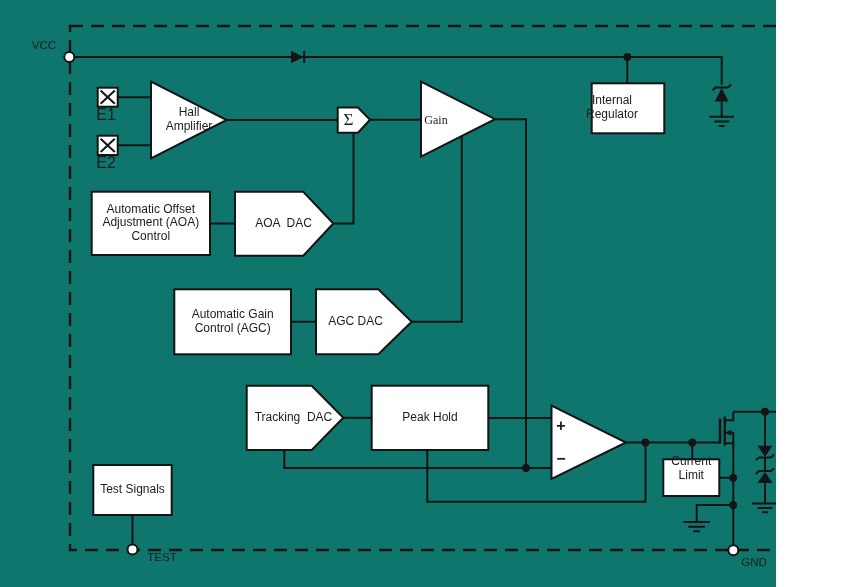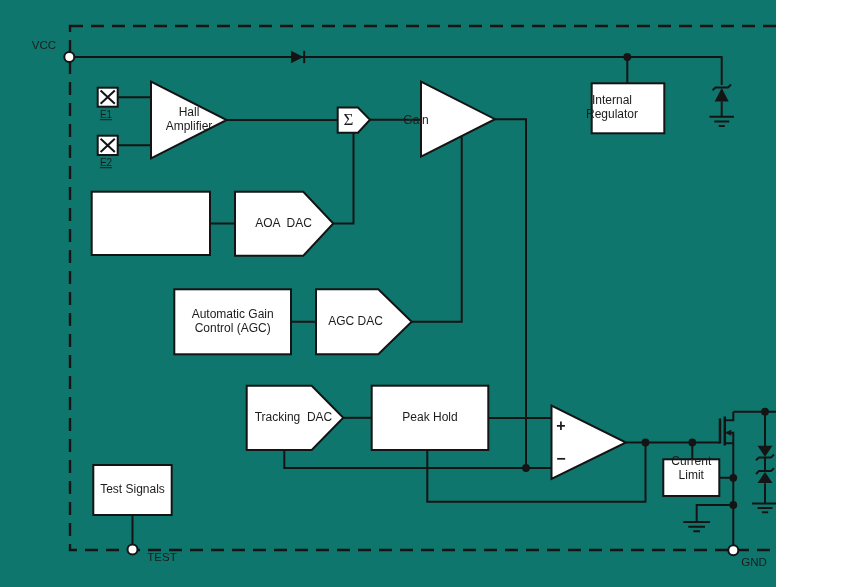--- a/index.html
+++ b/index.html
@@ -9,21 +9,21 @@
   .w{fill:none;stroke:#141414;stroke-width:2;}
   .thick{stroke-width:2.5;}
   .shape{fill:#ffffff;stroke:#141414;stroke-width:2;}
   .dash{fill:none;stroke:#141414;stroke-width:2.4;stroke-dasharray:13 8;}
   .dot{fill:#141414;stroke:none;}
   .pin{fill:#ffffff;stroke:#141414;stroke-width:2;}
   .solid{fill:#141414;stroke:none;}
   .lbl{position:absolute;transform:translate(-50%,-50%);white-space:pre;text-align:center;
        color:#1c1c1c;font-size:12px;line-height:1.16;}
   .sm{font-size:11.5px;}
-  .xs{font-size:10px;text-decoration:underline;}
+  .xs{font-size:16px;}
   .sigma{font-family:"Liberation Serif", serif;font-size:17px;}
   .op{font-size:16px;font-weight:700;line-height:1;}
 </style>
 </head>
 <body>
 
 <div class="stage">
 
 <svg width="850" height="587" viewBox="0 0 850 587">
 
@@ -119,23 +119,26 @@
 <div class="lbl sm" style="left:805px;top:405px;">OUT</div>
 <div class="lbl sm" style="left:754px;top:563px;">GND</div>
 <div class="lbl sm" style="left:162px;top:558px;">TEST</div>
 
 <div class="lbl xs" style="left:106px;top:114.5px;">E1</div>
 <div class="lbl xs" style="left:106px;top:162.5px;">E2</div>
 
 <div class="lbl" style="left:189px;top:120px;">Hall
 Amplifier</div>
 <div class="lbl sigma" style="left:348.5px;top:119.5px;">Σ</div>
-<div class="lbl" style="left:416px;top:120.5px;">Gain</div>
+<div class="lbl" style="left:436px;top:120.5px;font-family:Liberation Serif, serif;">Gain</div>
 <div class="lbl" style="left:612px;top:108.3px;">Internal
 Regulator</div>
+<div class="lbl" style="left:150.8px;top:223.5px;">Automatic Offset
+Adjustment (AOA)
+Control</div>
 <div class="lbl" style="left:283.5px;top:223.5px;">AOA  DAC</div>
 <div class="lbl" style="left:232.7px;top:321.8px;">Automatic Gain
 Control (AGC)</div>
 <div class="lbl" style="left:355.5px;top:321.8px;">AGC DAC</div>
 <div class="lbl" style="left:293.5px;top:418.3px;">Tracking  DAC</div>
 <div class="lbl" style="left:430px;top:417.8px;">Peak Hold</div>
 <div class="lbl op" style="left:561px;top:425.8px;">+</div>
 <div class="lbl op" style="left:561px;top:458.5px;">−</div>
 <div class="lbl" style="left:691.3px;top:469px;">Current
 Limit</div>

